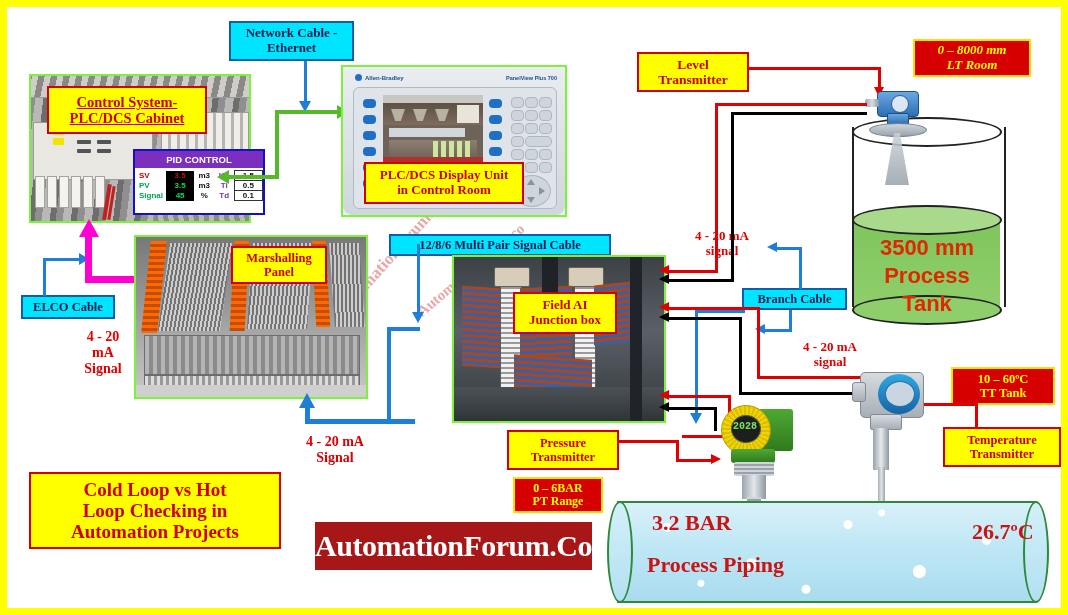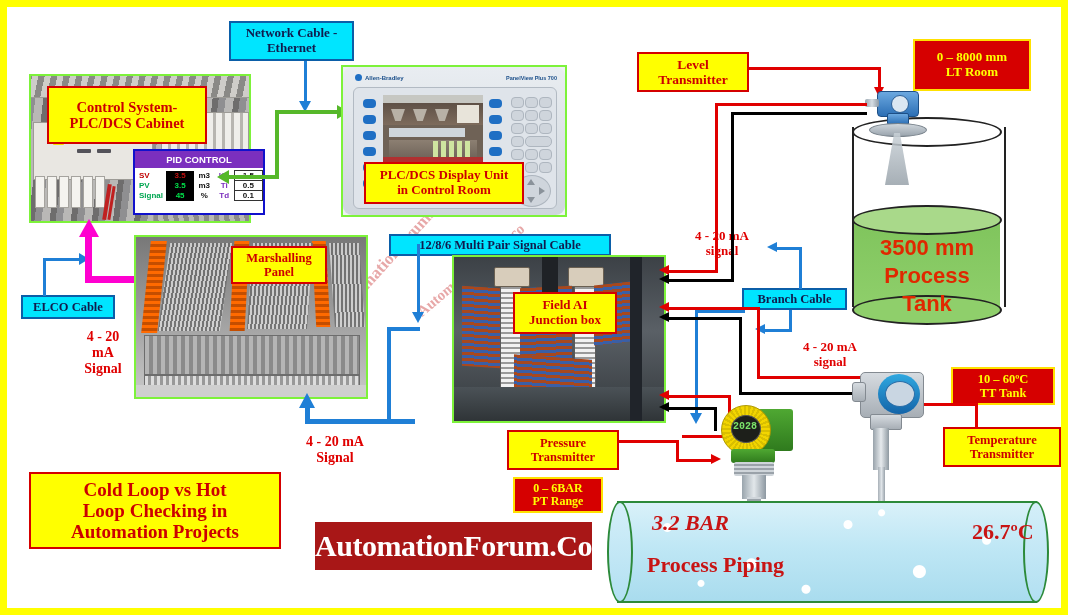--- a/index.html
+++ b/index.html
@@ -165,21 +165,21 @@
     <div class="cab-fin" style="left:28px;top:100px;width:8px;height:30px;"></div>
     <div class="cab-fin" style="left:40px;top:100px;width:8px;height:30px;"></div>
     <div class="cab-fin" style="left:52px;top:100px;width:8px;height:30px;"></div>
     <div class="cab-fin" style="left:64px;top:100px;width:8px;height:30px;"></div>
     <div class="cab-red" style="left:74px;top:108px;width:4px;height:36px;transform:rotate(9deg);"></div>
     <div class="cab-red" style="left:79px;top:110px;width:3px;height:34px;transform:rotate(9deg);"></div>
     <div class="cab-strip" style="left:130px;top:36px;width:86px;height:36px;background:repeating-linear-gradient(90deg,#efeeea 0 6px,#b7b5b0 6px 9px);"></div>
     <div class="cab-strip" style="left:122px;top:112px;width:96px;height:34px;background:repeating-linear-gradient(80deg,#8c8b88 0 5px,#b9b8b4 5px 10px);"></div>
   </div>
 
-  <div class="lbl lbl-yellow" style="left:40px;top:79px;width:160px;height:58px;font-size:14.5px;flex-direction:column;">
+  <div class="lbl lbl-yellow" style="left:40px;top:79px;width:160px;height:48px;font-size:14.5px;flex-direction:column;text-decoration:underline;">
     <span>Control System-</span>
     <span>PLC/DCS Cabinet</span>
   </div>
 
   <div class="pid" style="left:126px;top:142px;width:128px;height:62px;">
     <div class="pid-hd" style="height:17px;line-height:17px;font-size:9.5px;">PID CONTROL</div>
     <table class="pid-tbl" style="font-size:8px;margin-top:2px;">
       <tbody>
           <tr>
         <td class="pid-key sv" style="padding-left:4px;width:26px;">SV</td>
@@ -361,21 +361,21 @@
   </div>
 
   <div class="lbl lbl-yellow" style="left:630px;top:45px;width:112px;height:40px;font-size:13.5px;flex-direction:column;">
     <span>Level</span>
     <span>Transmitter</span>
   </div>
   <div class="seg red" style="left:742px;top:60px;width:132px;height:3px;"></div>
   <div class="seg red" style="left:871px;top:60px;width:3px;height:22px;"></div>
   <div class="tri" style="left:867px;top:80px;border-left:5.5px solid transparent;border-right:5.5px solid transparent;border-top:10px solid #e00000;"></div>
 
-  <div class="lbl lbl-red" style="left:906px;top:32px;width:118px;height:52px;font-size:13px;flex-direction:column;">
+  <div class="lbl lbl-red" style="left:906px;top:32px;width:118px;height:38px;font-size:13px;flex-direction:column;font-style:italic;">
     <span>0 – 8000 mm</span>
     <span>LT Room</span>
   </div>
 
   <div id="tank-wrap" style="left:845px;top:110px;width:150px;height:200px;">
     <div class="tank-side" style="left:0;top:10px;width:150px;height:180px;"></div>
     <div class="ellipse" style="left:0;top:0;width:146px;height:26px;background:#ffffff;"></div>
     <div class="tank-liq" style="left:2px;top:100px;width:146px;height:92px;"></div>
     <div class="ellipse" style="left:0;top:88px;width:146px;height:26px;background:#a9d98a;"></div>
     <div class="ellipse" style="left:0;top:178px;width:146px;height:26px;background:#8fcf6b;"></div>
@@ -489,21 +489,21 @@
     <div class="pt-digit" style="left:16px;top:16px;font-size:10px;">2028</div>
     <div class="pt-body" style="left:14px;top:44px;width:44px;height:14px;"></div>
   </div>
   <div class="pt-thread" style="left:727px;top:455px;width:40px;height:14px;border-radius:2px;"></div>
   <div class="pt-neck" style="left:735px;top:468px;width:24px;height:24px;"></div>
   <div class="pt-thread" style="left:740px;top:490px;width:14px;height:12px;"></div>
 
   <div class="pipe" style="left:610px;top:494px;width:420px;height:98px;"></div>
   <div class="pipe-cap" style="left:600px;top:494px;width:22px;height:98px;"></div>
   <div class="pipe-cap" style="left:1016px;top:494px;width:22px;height:98px;"></div>
-  <div class="pipe-txt" style="left:645px;top:503px;font-size:22px;font-style:italic;">3.2 BAR</div>
+  <div class="pipe-txt" style="left:645px;top:503px;font-size:22px;">3.2 BAR</div>
   <div class="pipe-txt" style="left:640px;top:545px;font-size:22px;">Process Piping</div>
   <div class="pipe-txt" style="left:945px;top:512px;font-size:22px;margin-left:20px;">26.7ºC</div>
 
   <div class="lbl lbl-yellow" style="left:22px;top:465px;width:252px;height:77px;font-size:19px;flex-direction:column;">
     <span>Cold Loop vs Hot</span>
     <span>Loop Checking in</span>
     <span>Automation Projects</span>
   </div>
 
   <div class="banner" style="left:308px;top:515px;width:277px;height:48px;font-size:30px;">

